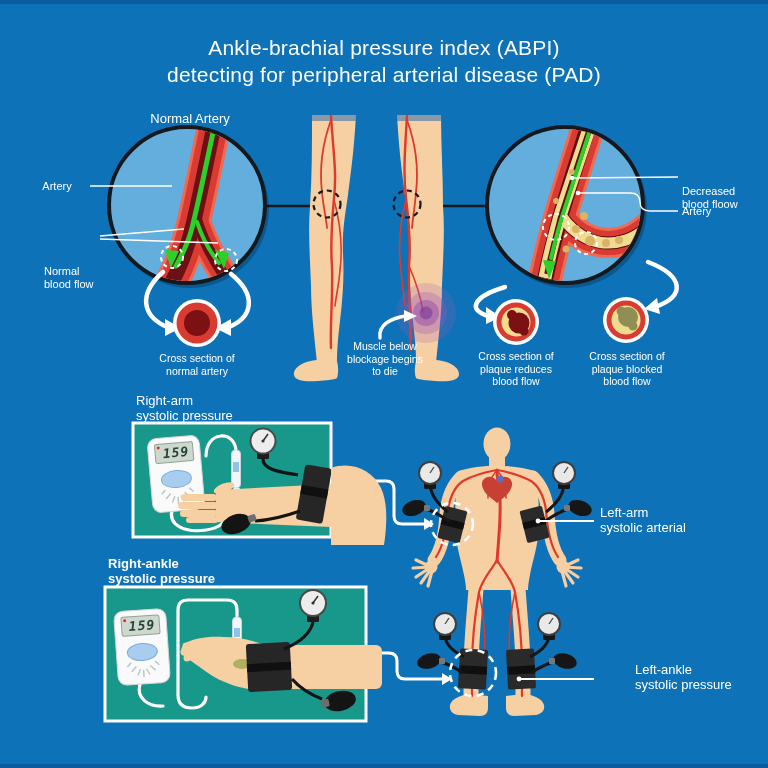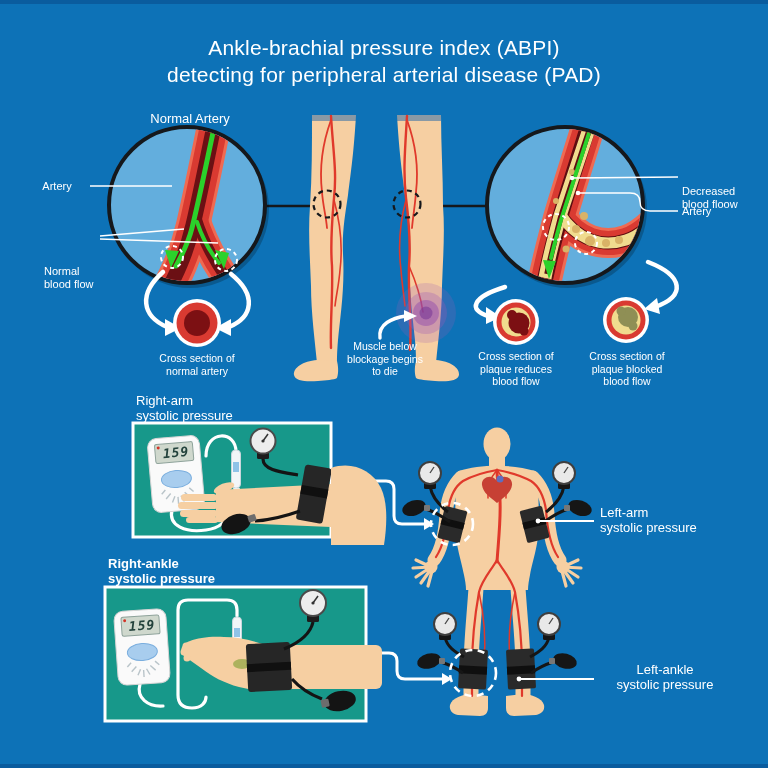--- a/index.html
+++ b/index.html
@@ -425,19 +425,19 @@
 
   <div class="lbl cap c" style="left:326px;top:340px;width:118px;">Muscle below
 blockage begins
 to die</div>
 
   <div class="lbl t115" style="left:136px;top:393px;width:140px;">Right-arm
 systolic pressure</div>
   <div class="lbl t115" style="left:108px;top:556px;width:140px;font-weight:bold;">Right-ankle
 systolic pressure</div>
   <div class="lbl t115" style="left:600px;top:505px;width:130px;">Left-arm
-systolic pressure</div>
-  <div class="lbl t115" style="left:600px;top:662px;width:130px;text-align:center;">Left-ankle
+systolic arterial</div>
+  <div class="lbl t115" style="left:635px;top:662px;width:130px;">Left-ankle
 systolic pressure</div>
 
   <div class="lcd" style="left:157px;top:445px;width:38px;transform:rotate(-5deg);">159</div>
   <div class="lcd" style="left:123px;top:618px;width:38px;transform:rotate(-4deg);">159</div>
 </div>
 
 </body></html>

